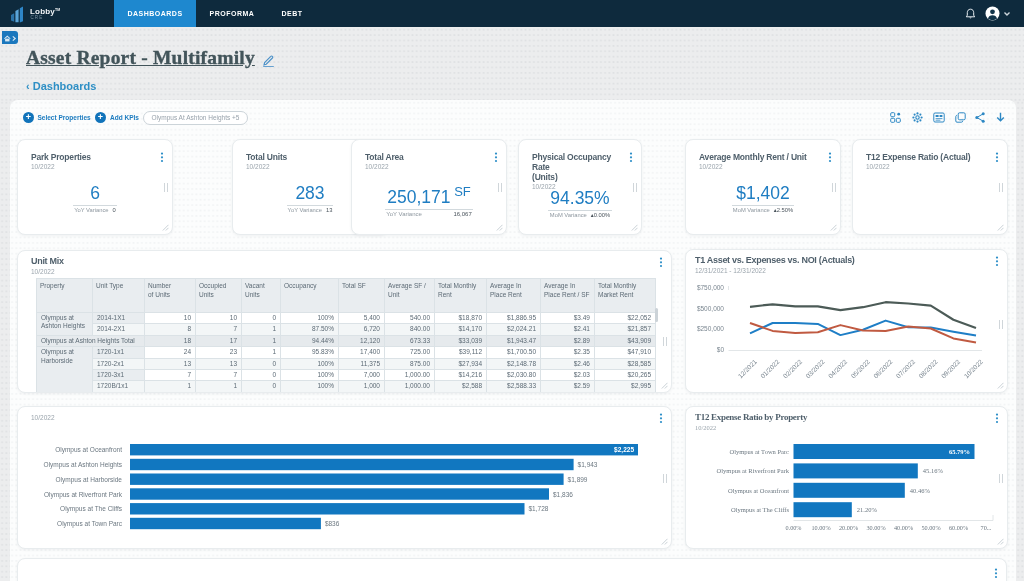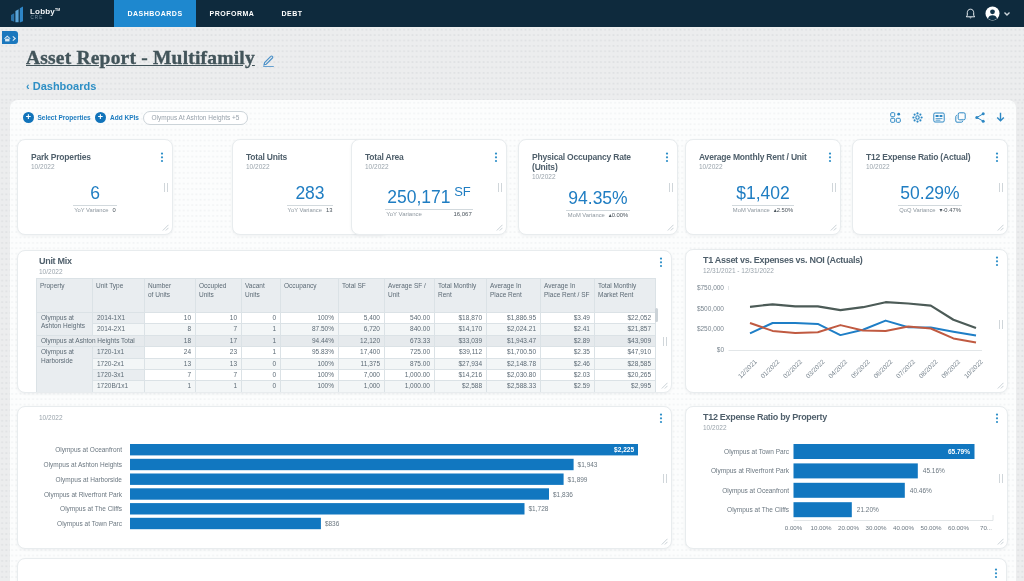--- a/index.html
+++ b/index.html
@@ -10,21 +10,21 @@
   #canvas .dotsf { position:absolute; inset:0; border-radius:8px 8px 0 0;
      background-image: radial-gradient(circle, #f2f4f5 0.9px, rgba(0,0,0,0) 1px); background-size:4.2px 5.4px; }
   
   #nav { position:absolute; left:0; top:0; width:1024px; height:27px; background:#0e2a3d; z-index:5; }
   .navtab { position:absolute; top:0; height:27px; line-height:27px; color:#fff; font-size:7px; font-weight:bold; letter-spacing:0.5px; text-align:center; }
   
   .card { position:absolute; background:#fff; border:1px solid #e8ecee; border-radius:8px; box-shadow:0 1px 3px rgba(30,50,70,.06); z-index:2; }
   .ctitle { font-weight:bold; font-size:8.5px; color:#4f5f6b; line-height:1.18; letter-spacing:-0.2px; }
   .cdate { font-size:6.5px; color:#9aa4ac; margin-top:1.5px; }
   .chead { position:absolute; left:13px; top:11.5px; right:18px; }
-  .chead2 { position:absolute; left:13px; top:5px; right:30px;margin-left:8px; }
+  .chead2 { position:absolute; left:13px; top:5px; right:30px; }
   .kb2 { top:6px !important; }
   .chead2 .ctitle { font-size:9px; letter-spacing:-0.3px; }
   .kebab { position:absolute; top:12px; right:8px; }
   .dragbar { position:absolute; right:4px; top:50%; margin-top:-4.5px; width:4px; height:9px; border-left:1.4px solid #d0d6da; border-right:1.4px solid #d0d6da; }
   .rhandle { position:absolute; right:3px; bottom:3px; }
   .kblk { display:inline-block; }
   .kv { font-size:17.5px; color:#1f7dc2; line-height:1; border-bottom:1px solid #d2d9dd; padding:0 2px 2.5px; text-align:center; }
   .kvr { font-size:5.8px; color:#8d979f; margin-top:1px; text-align:center; white-space:nowrap; padding:0 1px; }
   .kvr b { color:#4a545c; font-weight:normal; margin-left:4px; }
   .kwrap { position:absolute; left:0; right:0; text-align:center; top:45px; }
@@ -189,21 +189,21 @@
     <div style="display:flex;justify-content:space-between;font-size:6px;color:#8d979f;margin-top:0.5px;padding:0 1px;">
       <span>YoY Variance</span>
           <span style="color:#4a545c;">16,067</span>
         </div>
   </span></div>
   <div class="dragbar"></div>
   <svg class="rhandle" width="7" height="7" viewBox="0 0 7 7">
       <path d="M6.5 0.8 L0.8 6.5 M6.5 3.8 L3.8 6.5" stroke="#c3ccd1" stroke-width="0.9"></path>
     </svg>
 </div>
-<div class="card" style="left:518px;top:139px;width:160px;height:96px;">
+<div class="card" style="left:518px;top:139px;width:124px;height:96px;">
   <div class="chead">
       <div class="ctitle">Physical Occupancy Rate<br>(Units)</div>
       <div class="cdate">10/2022</div>
     </div>
   <svg class="kebab" width="4" height="11" viewBox="0 0 4 11">
       <g fill="#2d8fc8">
         <circle cx="2" cy="1.6" r="1.1"></circle>
         <circle cx="2" cy="5.3" r="1.1"></circle>
         <circle cx="2" cy="9" r="1.1"></circle>
       </g>
@@ -237,21 +237,20 @@
       <div class="ctitle">T12 Expense Ratio (Actual)</div>
       <div class="cdate">10/2022</div>
     </div>
   <svg class="kebab" width="4" height="11" viewBox="0 0 4 11">
       <g fill="#2d8fc8">
         <circle cx="2" cy="1.6" r="1.1"></circle>
         <circle cx="2" cy="5.3" r="1.1"></circle>
         <circle cx="2" cy="9" r="1.1"></circle>
       </g>
     </svg>
-  <div class="kwrap"><span class="kblk"><div class="kv">50.29%</div><div class="kvr">QoQ Variance<b>▾-0.47%</b></div></span></div>
   <div class="dragbar"></div>
   <svg class="rhandle" width="7" height="7" viewBox="0 0 7 7">
       <path d="M6.5 0.8 L0.8 6.5 M6.5 3.8 L3.8 6.5" stroke="#c3ccd1" stroke-width="0.9"></path>
     </svg>
 </div>
 
 <div class="card" style="left:17px;top:250px;width:655px;height:143px;overflow:hidden;">
   <div class="chead2">
       <div class="ctitle">Unit Mix</div>
       <div class="cdate">10/2022</div>
@@ -474,21 +473,21 @@
       <text x="510.5" y="104.2">$1,728</text>
       <text x="306.9" y="119">$836</text>
     </g>
   </svg>
   <div class="dragbar" style="top:71px;"></div>
   <svg class="rhandle" width="7" height="7" viewBox="0 0 7 7">
       <path d="M6.5 0.8 L0.8 6.5 M6.5 3.8 L3.8 6.5" stroke="#c3ccd1" stroke-width="0.9"></path>
     </svg>
 </div>
 
-<div class="card" style="left:685px;top:406px;width:323px;height:143px;overflow:hidden;">
+<div class="card" style="left:685px;top:406px;width:323px;height:143px;overflow:hidden;font-family:Liberation Serif, serif;">
   <div class="chead2" style="left:9px;">
       <div class="ctitle">T12 Expense Ratio by Property</div>
       <div class="cdate">10/2022</div>
     </div>
   <svg class="kebab kb2" width="4" height="11" viewBox="0 0 4 11">
       <g fill="#2d8fc8">
         <circle cx="2" cy="1.6" r="1.1"></circle>
         <circle cx="2" cy="5.3" r="1.1"></circle>
         <circle cx="2" cy="9" r="1.1"></circle>
       </g>

